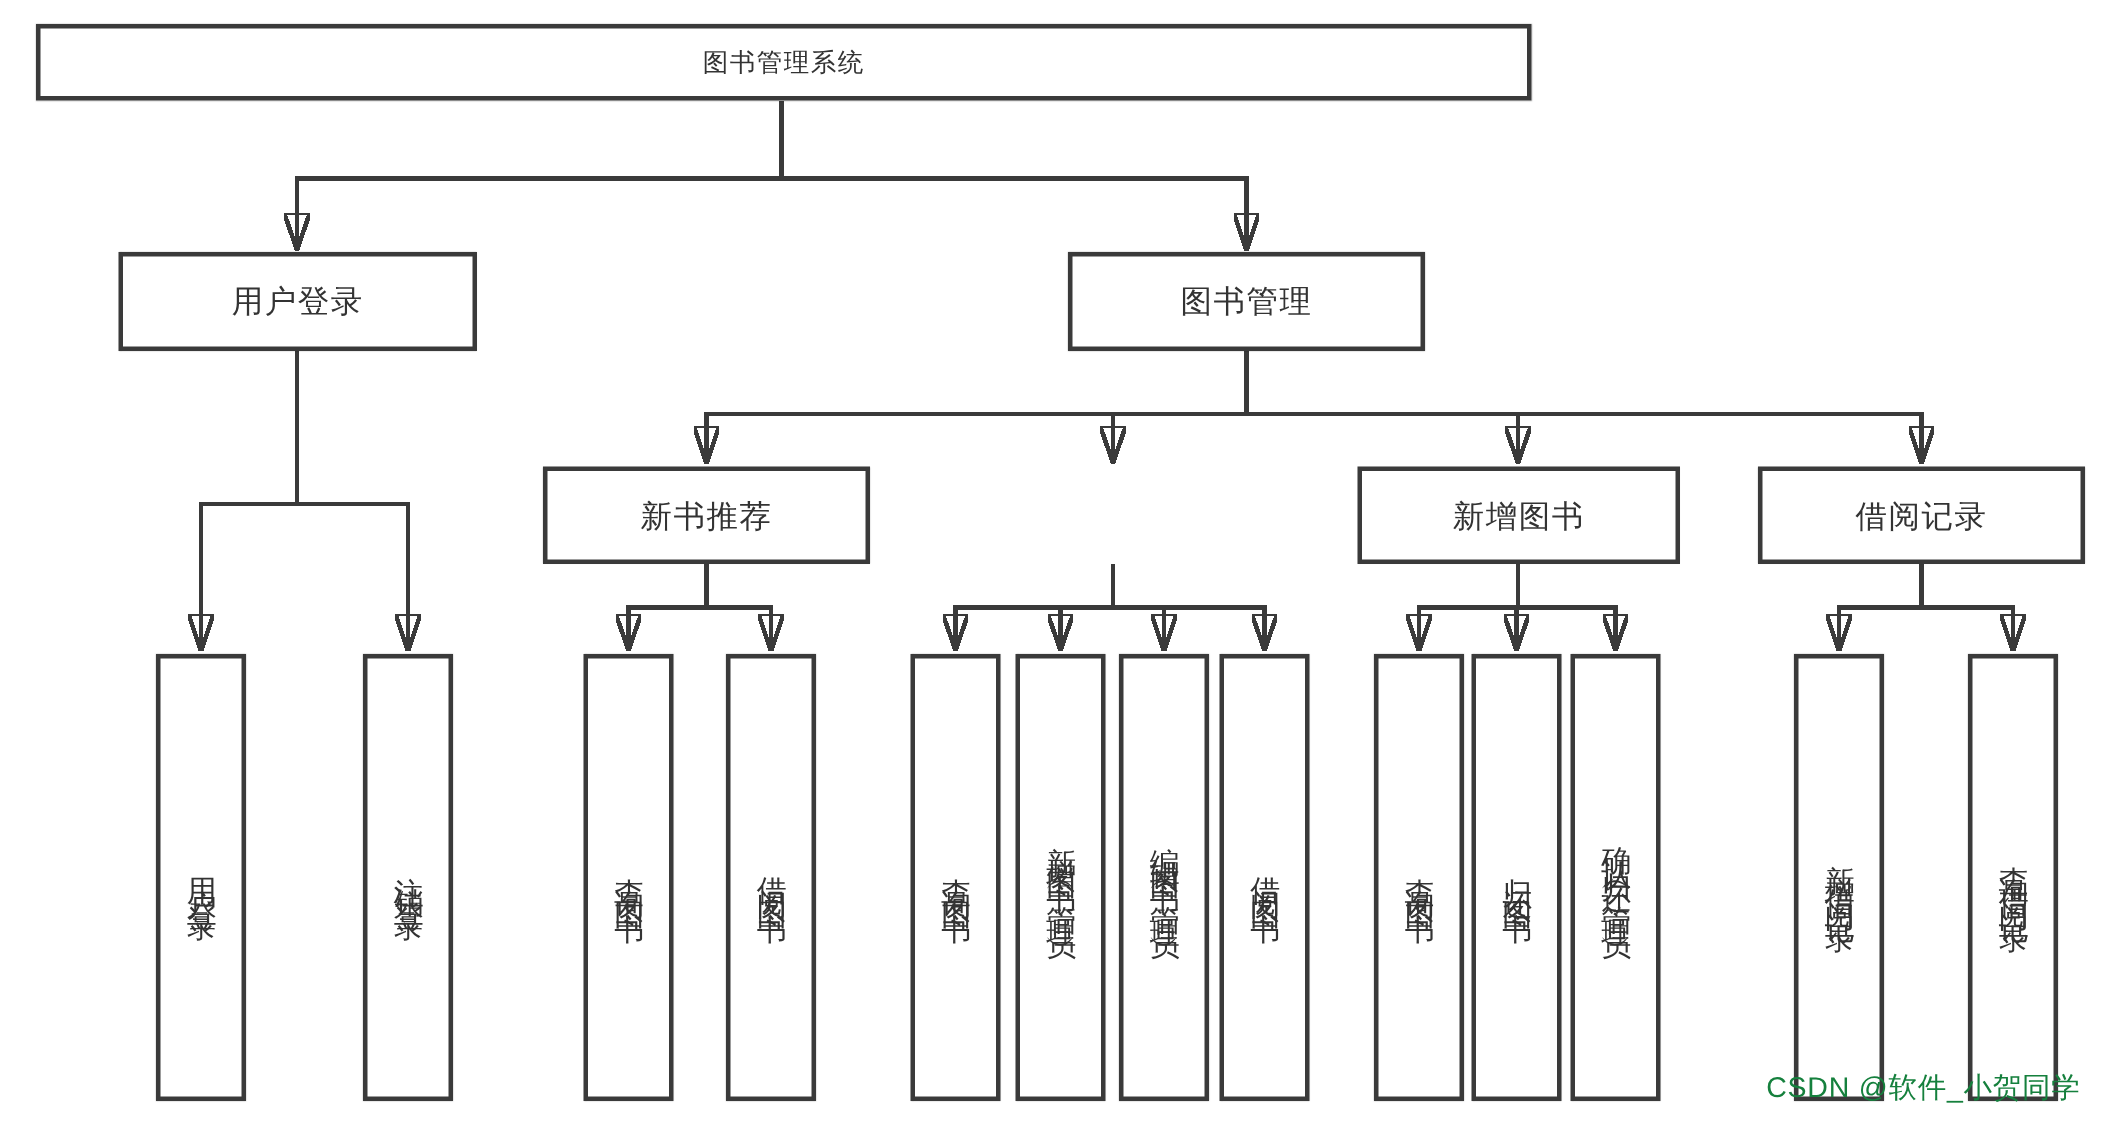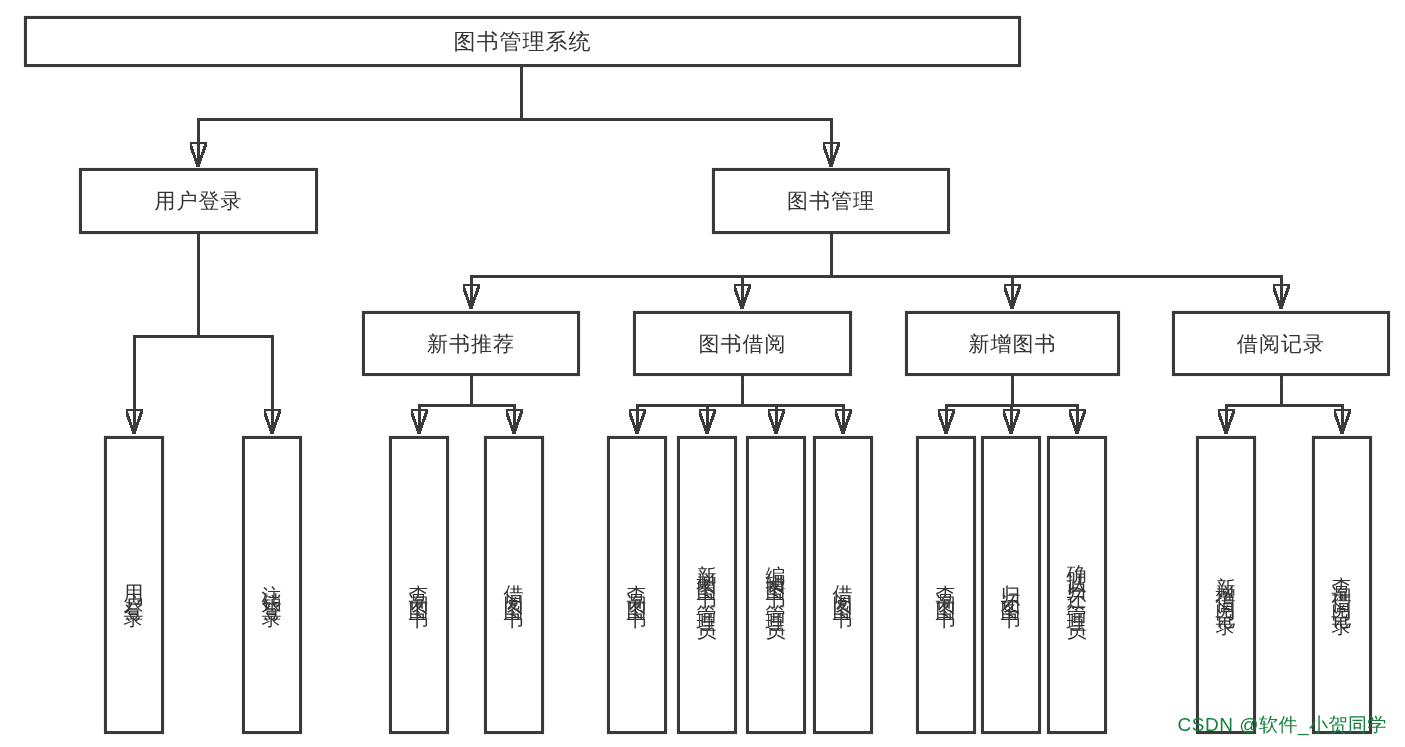--- a/index.html
+++ b/index.html
@@ -38,21 +38,21 @@
     align-items: center;
     justify-content: center;
     box-shadow: 0 0 1px rgba(0,0,0,0.35);
   }
   .node-h {
     font-size: 21px;
     letter-spacing: 1px;
     white-space: nowrap;
   }
   .node-root {
-    font-size: 22px;
+    font-size: 17px;
   }
   .node-v span {
     writing-mode: vertical-rl;
     text-orientation: mixed;
     font-size: 20px;
     letter-spacing: 8px;
     line-height: 1;
     white-space: nowrap;
   }
   .watermark {
@@ -131,21 +131,20 @@
       <path d="M1342 405 V433" marker-end="url(#arrow)"></path>
     </g>
   </svg>
 
   <div class="node node-h node-root" style="left:24px; top:16px; width:997px; height:51px;">图书管理系统</div>
 
   <div class="node node-h" style="left:79px; top:168px; width:239px; height:66px;">用户登录</div>
   <div class="node node-h" style="left:712px; top:168px; width:238px; height:66px;">图书管理</div>
 
   <div class="node node-h" style="left:362px; top:311px; width:218px; height:65px;">新书推荐</div>
-  <div class="node node-h" style="left:633px; top:311px; width:219px; height:65px;">图书借阅</div>
   <div class="node node-h" style="left:905px; top:311px; width:215px; height:65px;">新增图书</div>
   <div class="node node-h" style="left:1172px; top:311px; width:218px; height:65px;">借阅记录</div>
 
   <div class="node node-v" style="left:104px; top:436px; width:60px; height:298px;">
     <span>用户登录</span>
   </div>
   <div class="node node-v" style="left:242px; top:436px; width:60px; height:298px;">
     <span>注销登录</span>
   </div>
 

